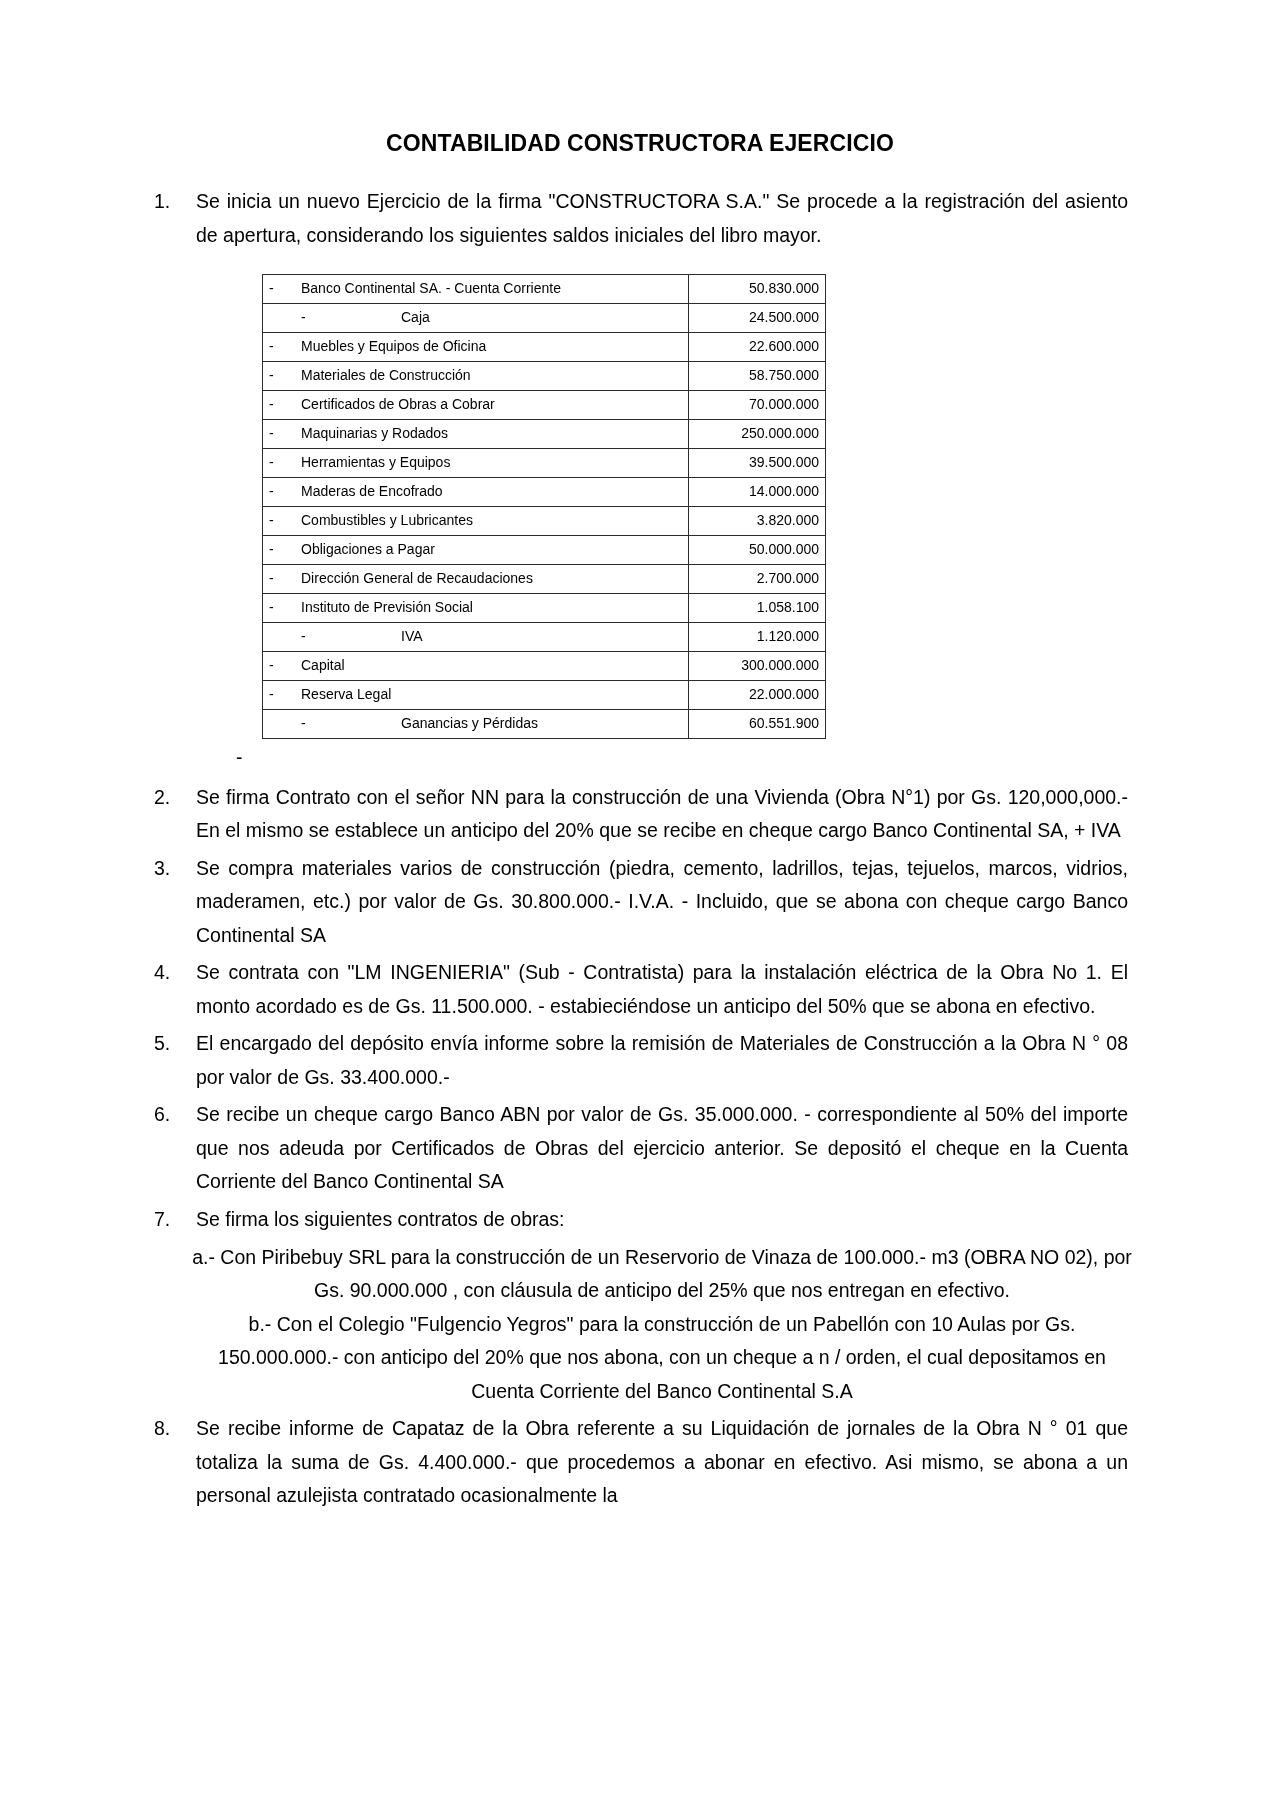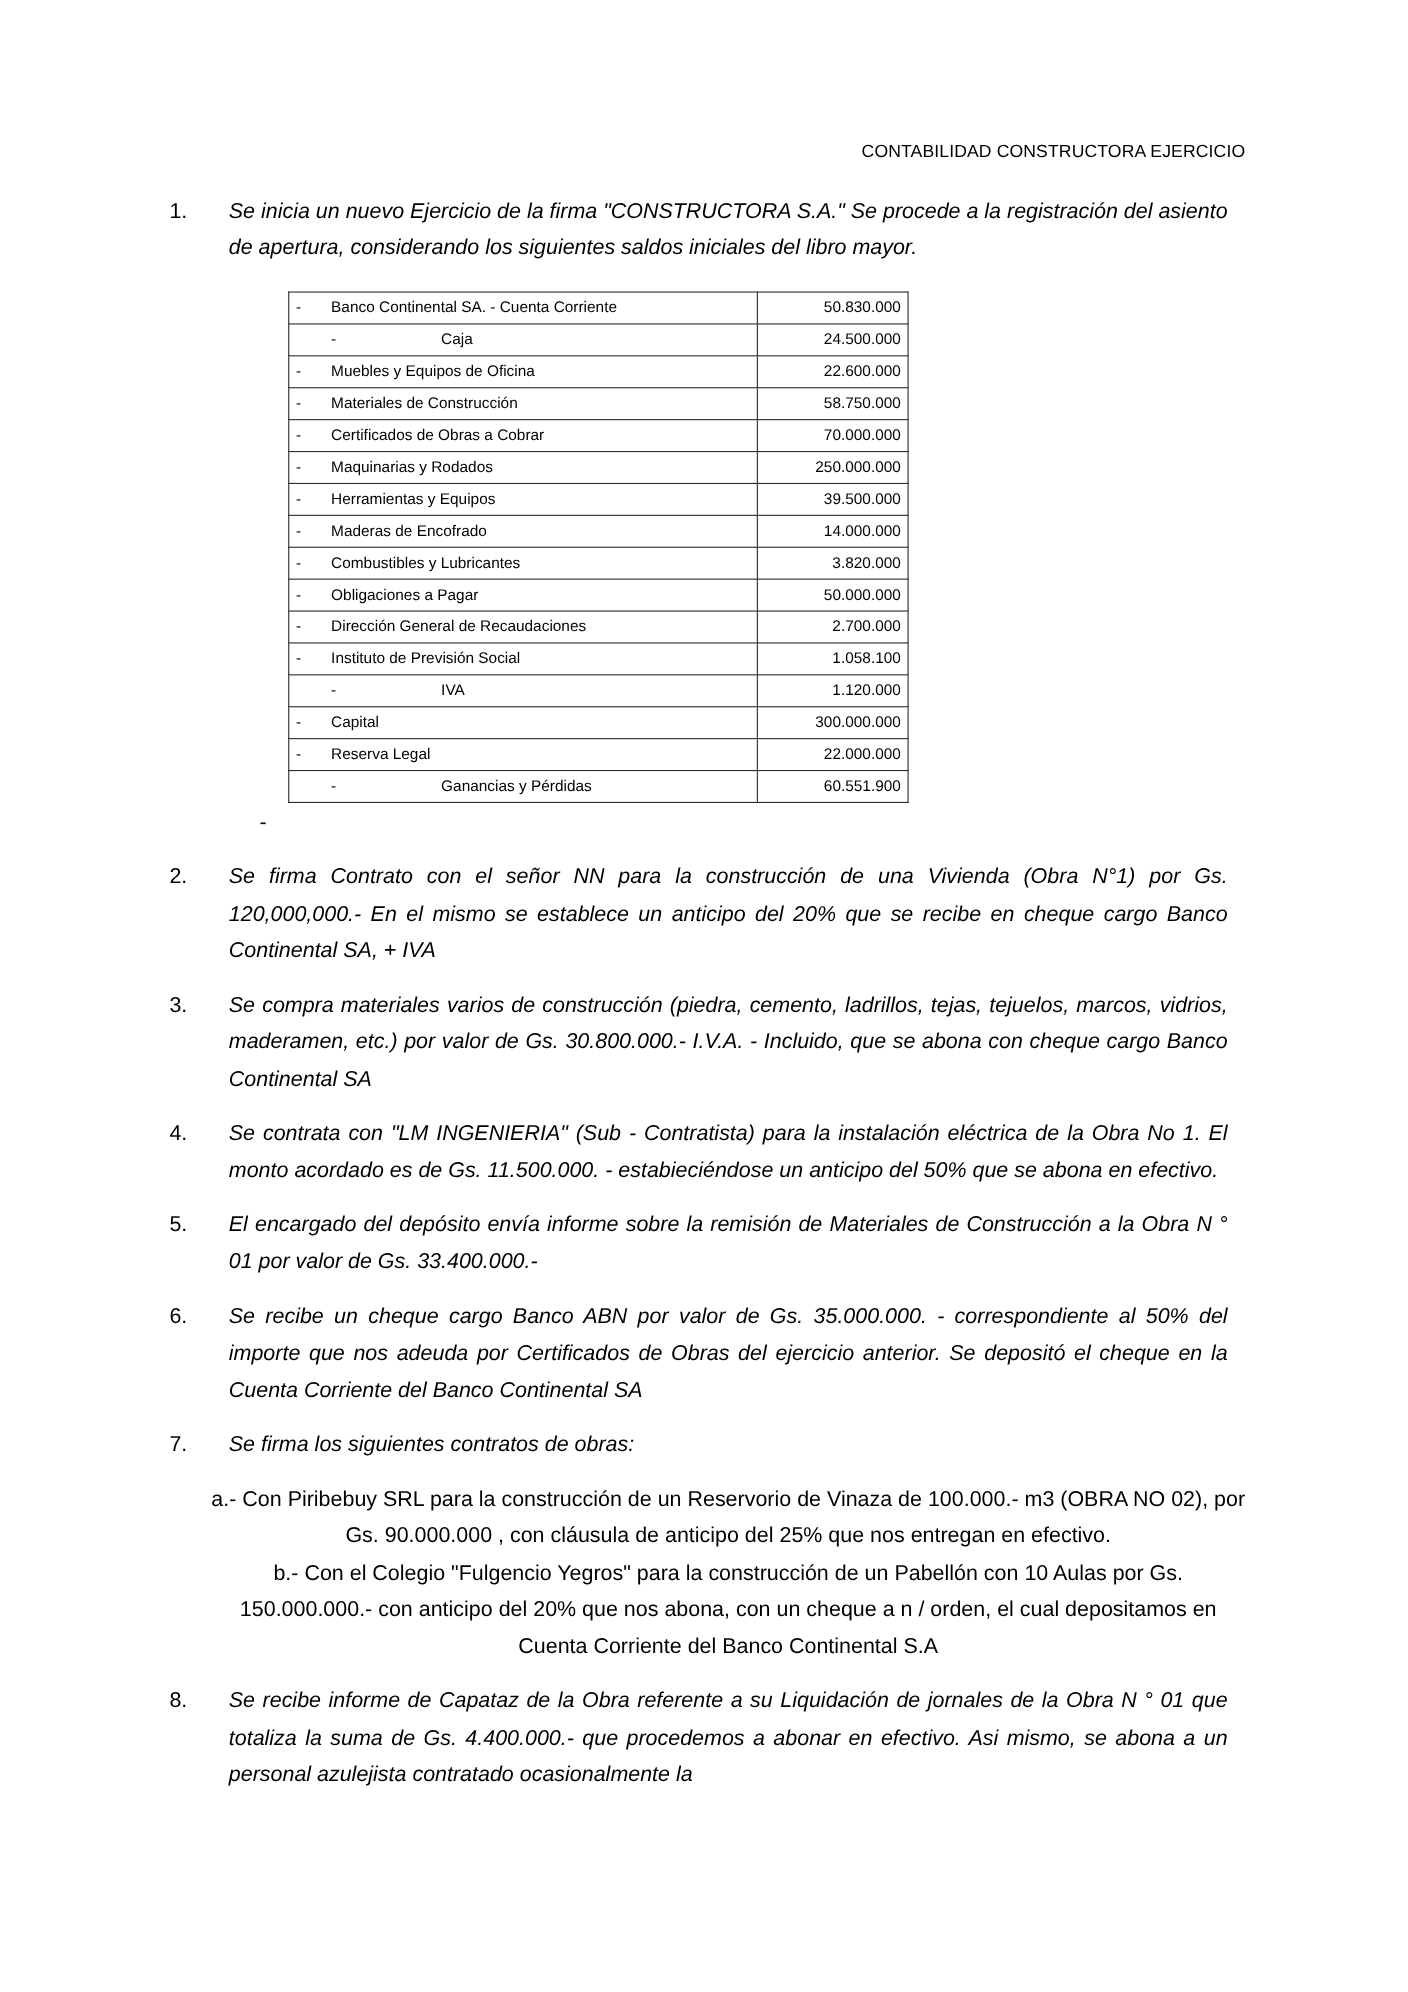--- a/index.html
+++ b/index.html
@@ -15,26 +15,26 @@
     position: relative;
     width: 1280px;
     height: 1811px;
     margin: 0 auto;
     background: #ffffff;
     box-sizing: border-box;
     padding: 128px 148px 0 148px;
     overflow: hidden;
   }
   .doc-title {
-    text-align: right;
-    font-size: 16px;
+    text-align: center;
+    font-size: 23px;
     line-height: 1.35;
     letter-spacing: 0.1px;
     margin: 0 0 26px 0;
-    font-weight: normal;
+    font-weight: bold;
   }
   ol.items {
     list-style: none;
     margin: 0;
     padding: 0;
     counter-reset: itemnum;
   }
   ol.items > li {
     position: relative;
     counter-increment: itemnum;
@@ -45,24 +45,23 @@
   }
   ol.items > li::before {
     content: counter(itemnum) ".";
     position: absolute;
     left: 6px;
     top: 0;
     width: 30px;
     text-align: left;
   }
   .para {
-    margin: 16px;
+    margin: 4px;
     text-align: justify;
     text-justify: inter-word;
-    font-style: italic;
   }
   .para.nojust {
     text-align: left;
   }
   .sub {
     margin: 0;
     text-align: center;
   }
   
   .table-wrap {
@@ -201,21 +200,21 @@
 
     <li>
       <p class="para">Se compra materiales varios de construcción (piedra, cemento, ladrillos, tejas, tejuelos, marcos, vidrios,  maderamen, etc.) por valor de Gs.  30.800.000.- I.V.A.  - Incluido, que se abona con cheque cargo Banco Continental SA</p>
     </li>
 
     <li>
       <p class="para">Se contrata con "LM INGENIERIA" (Sub - Contratista) para la instalación eléctrica de la Obra No 1. El monto acordado es de Gs. 11.500.000.  - estabieciéndose un anticipo del 50% que se abona en efectivo.</p>
     </li>
 
     <li>
-      <p class="para"> El encargado del depósito envía informe sobre la remisión de Materiales de Construcción a la Obra N ° 01 por valor de Gs. 33.400.000.-</p>
+      <p class="para"> El encargado del depósito envía informe sobre la remisión de Materiales de Construcción a la Obra N ° 08 por valor de Gs. 33.400.000.-</p>
     </li>
 
     <li>
       <p class="para">Se recibe un cheque cargo Banco ABN por valor de Gs. 35.000.000. - correspondiente al 50% del importe que nos adeuda por Certificados de Obras del ejercicio anterior. Se depositó el cheque en la Cuenta Corriente del Banco Continental SA</p>
     </li>
 
     <li>
       <p class="para nojust">Se firma los siguientes contratos de obras:</p>
       <p class="sub"> a.- Con Piribebuy SRL para la construcción de un Reservorio de Vinaza de 100.000.- m3 (OBRA NO 02), por Gs. 90.000.000 , con cláusula de anticipo del 25% que nos  entregan en efectivo.</p>
       <p class="sub">b.- Con el Colegio "Fulgencio Yegros" para la construcción de un Pabellón con 10 Aulas por Gs. 150.000.000.- con anticipo del 20% que nos abona, con un cheque a n / orden, el cual depositamos en Cuenta Corriente del Banco Continental S.A</p>

